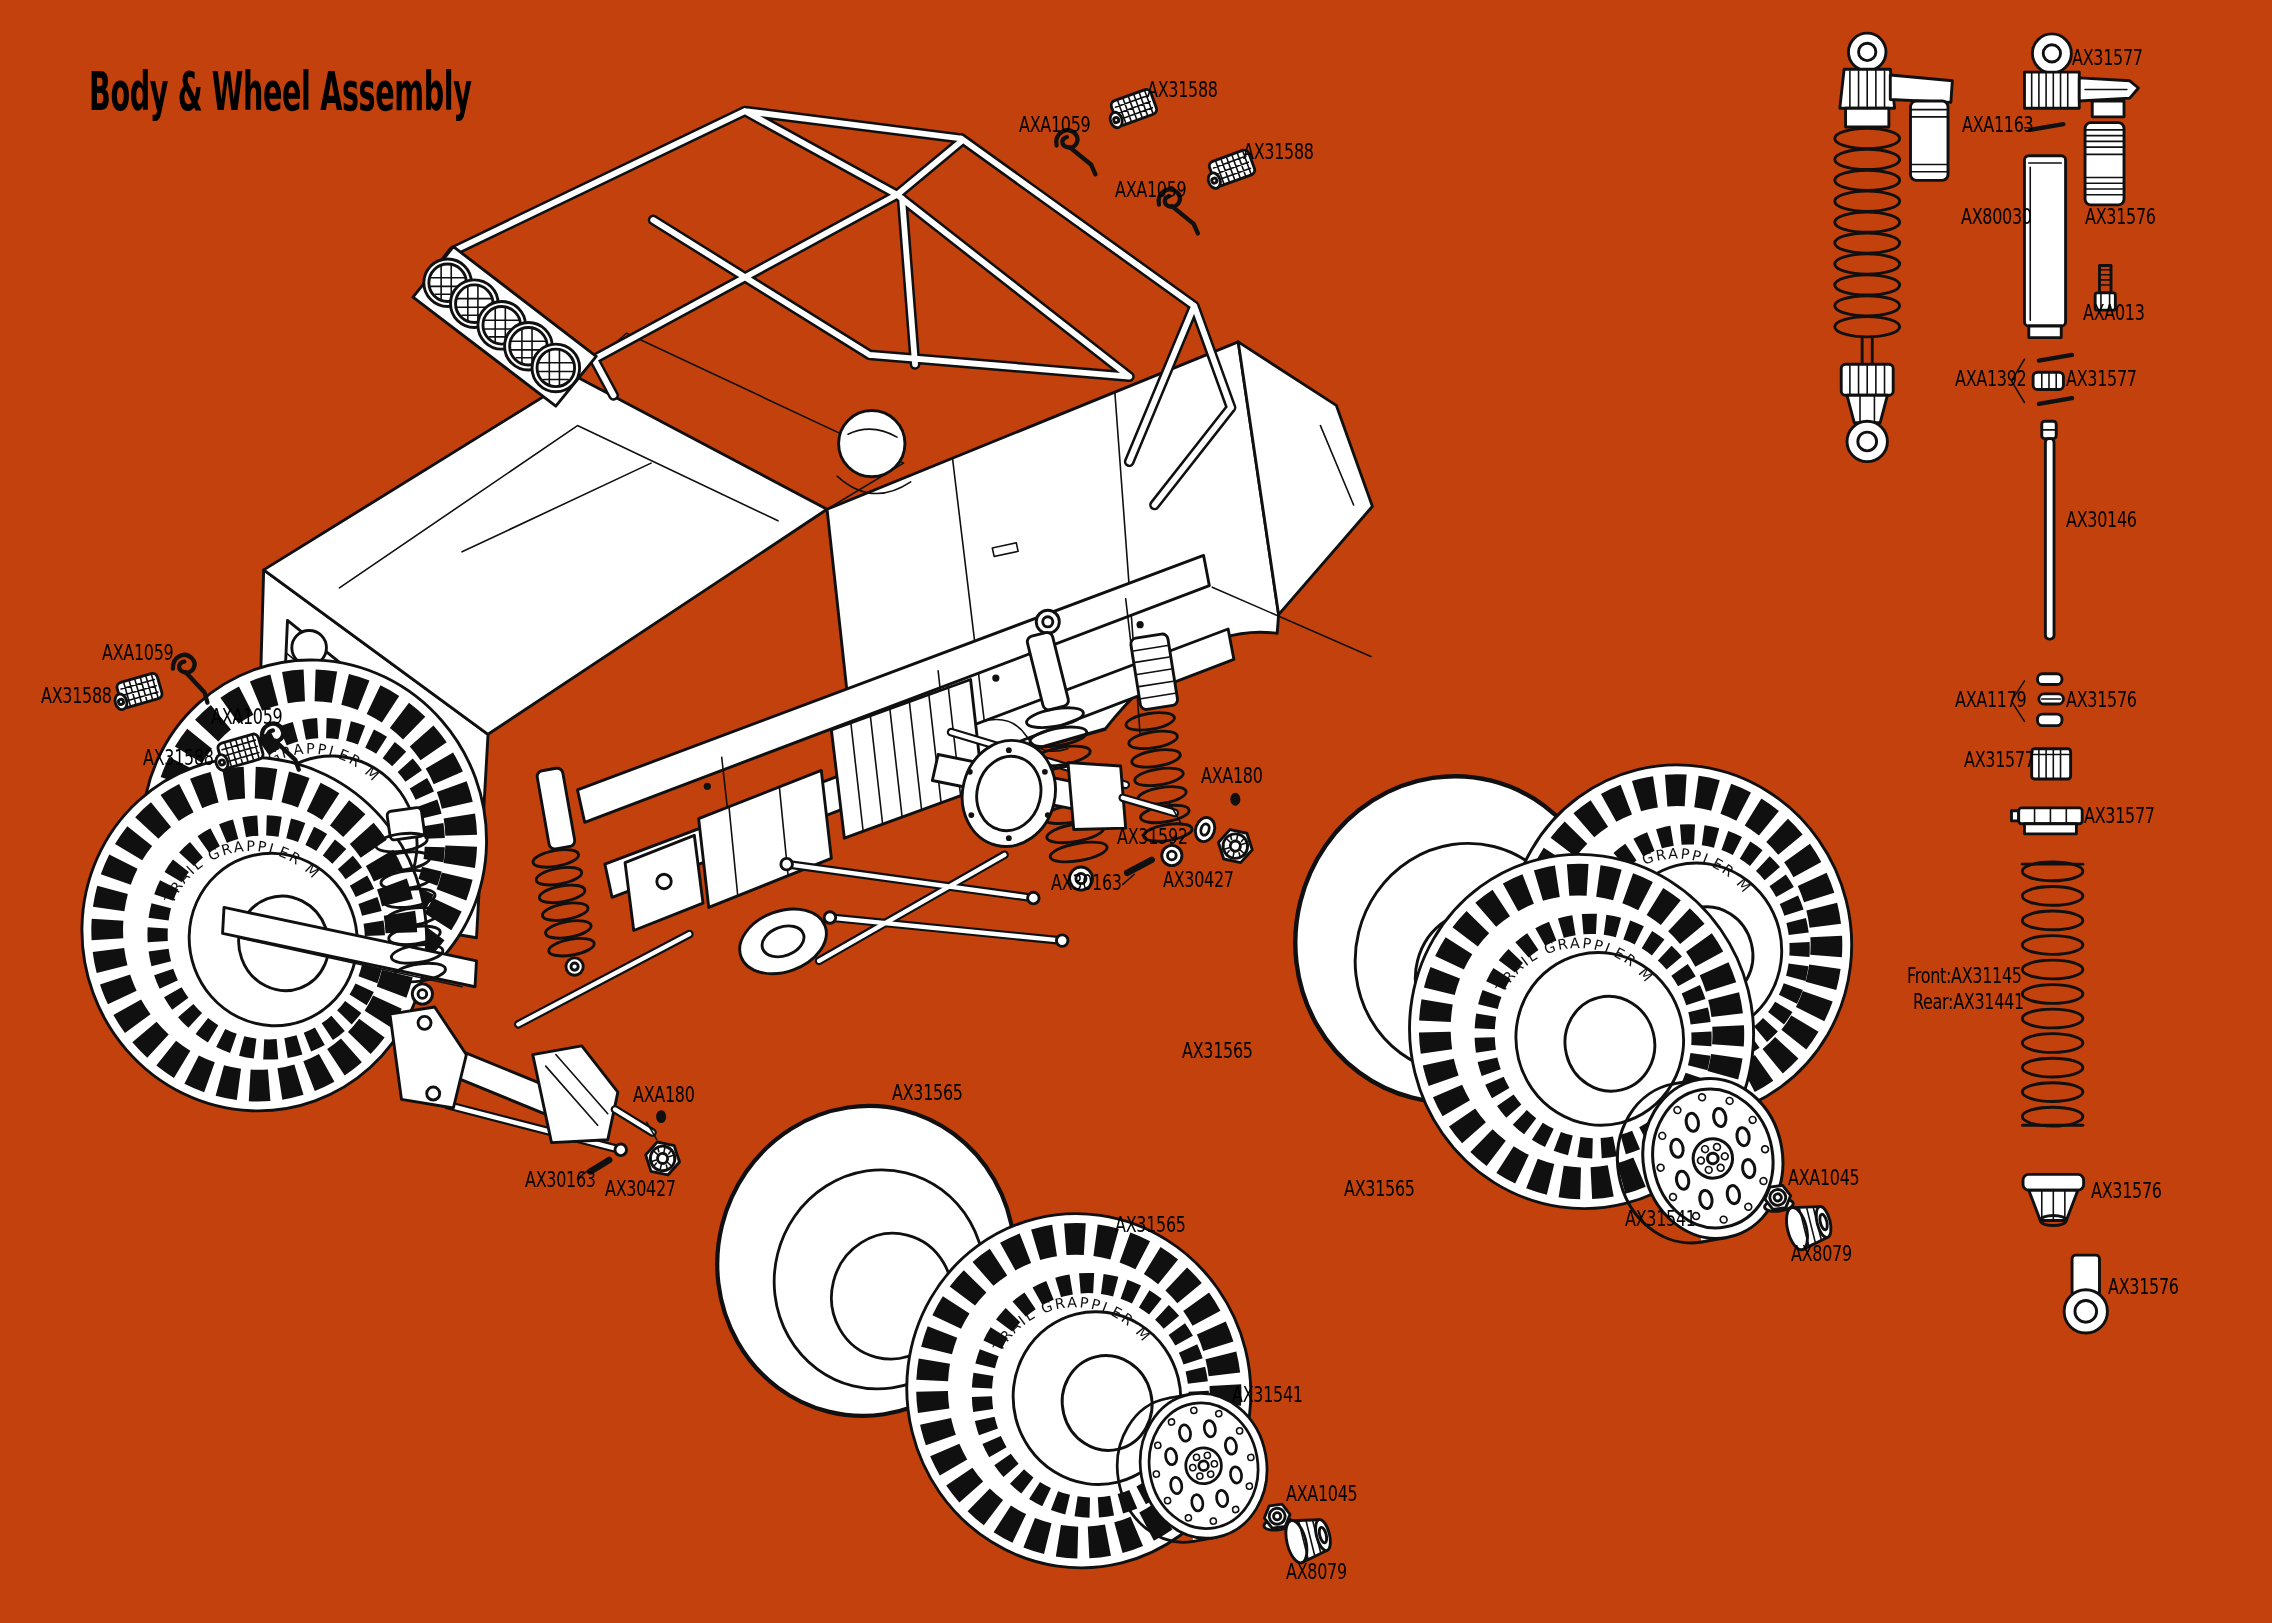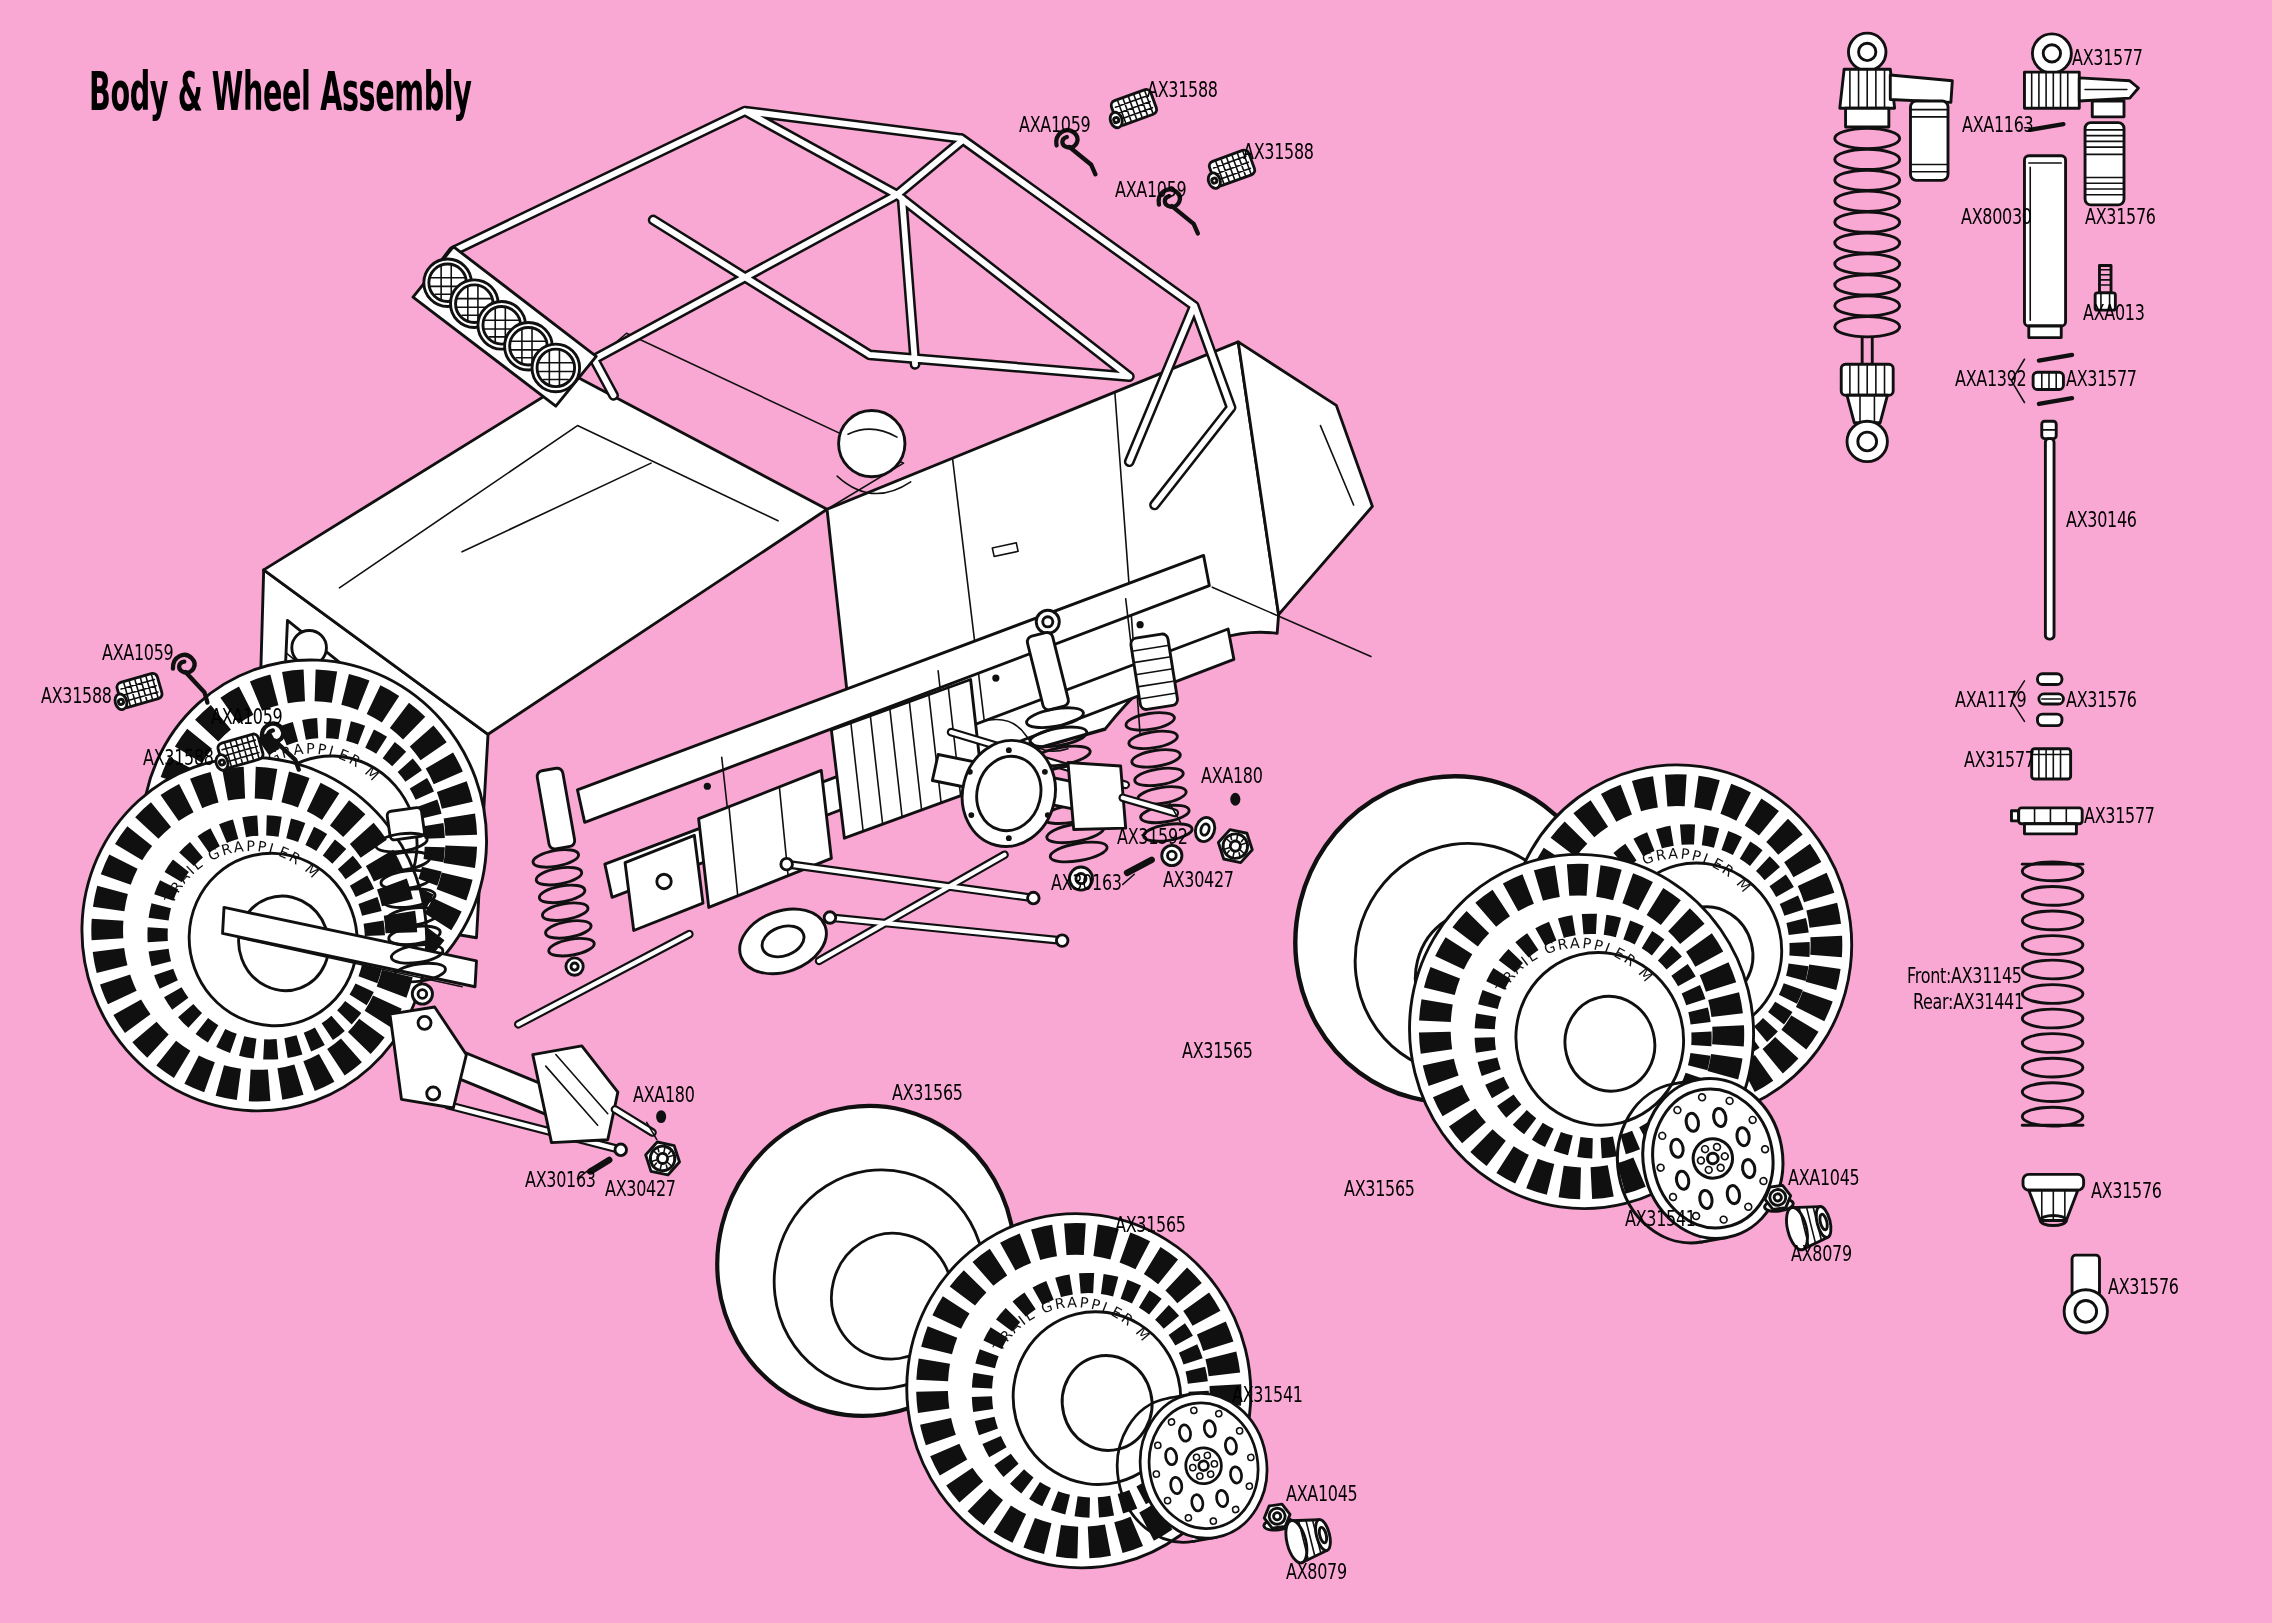--- a/index.html
+++ b/index.html
@@ -1,18 +1,18 @@
 <!DOCTYPE html>
 <html style="font-size:11.5px"><head>
 <meta charset="utf-8">
 <style>
   html,body{margin:0;padding:0;background:#ffffff;}
   body{width:2273px;height:1623px;overflow:hidden;
        font-family:"DejaVu Sans","Liberation Sans",sans-serif;}
-  #stage{position:relative;width:2273px;height:1623px;background:#f9a8d4;}
+  #stage{position:relative;width:2273px;height:1623px;background:#c2410c;}
   #art{position:absolute;left:0;top:0;width:2273px;height:1623px;}
   
   .k{stroke:#101010;fill:none;stroke-width:4;stroke-linecap:round;stroke-linejoin:round;}
   .w{fill:#ffffff;}
   .blk{fill:#101010;stroke:none;}
   .thin{stroke-width:2.2;}
   .b6{stroke-width:6;}
   .b9{stroke-width:9;}
   .tube{stroke:#101010;fill:none;stroke-width:15;stroke-linecap:round;stroke-linejoin:round;}
   .tubein{stroke:#ffffff;fill:none;stroke-width:8;stroke-linecap:round;stroke-linejoin:round;}

